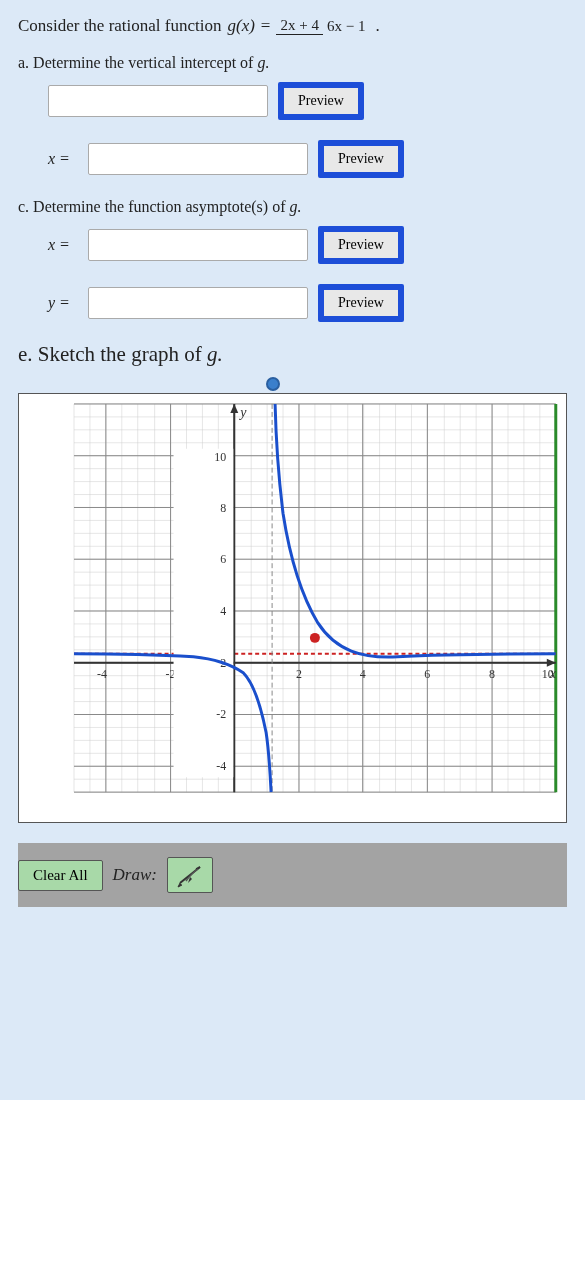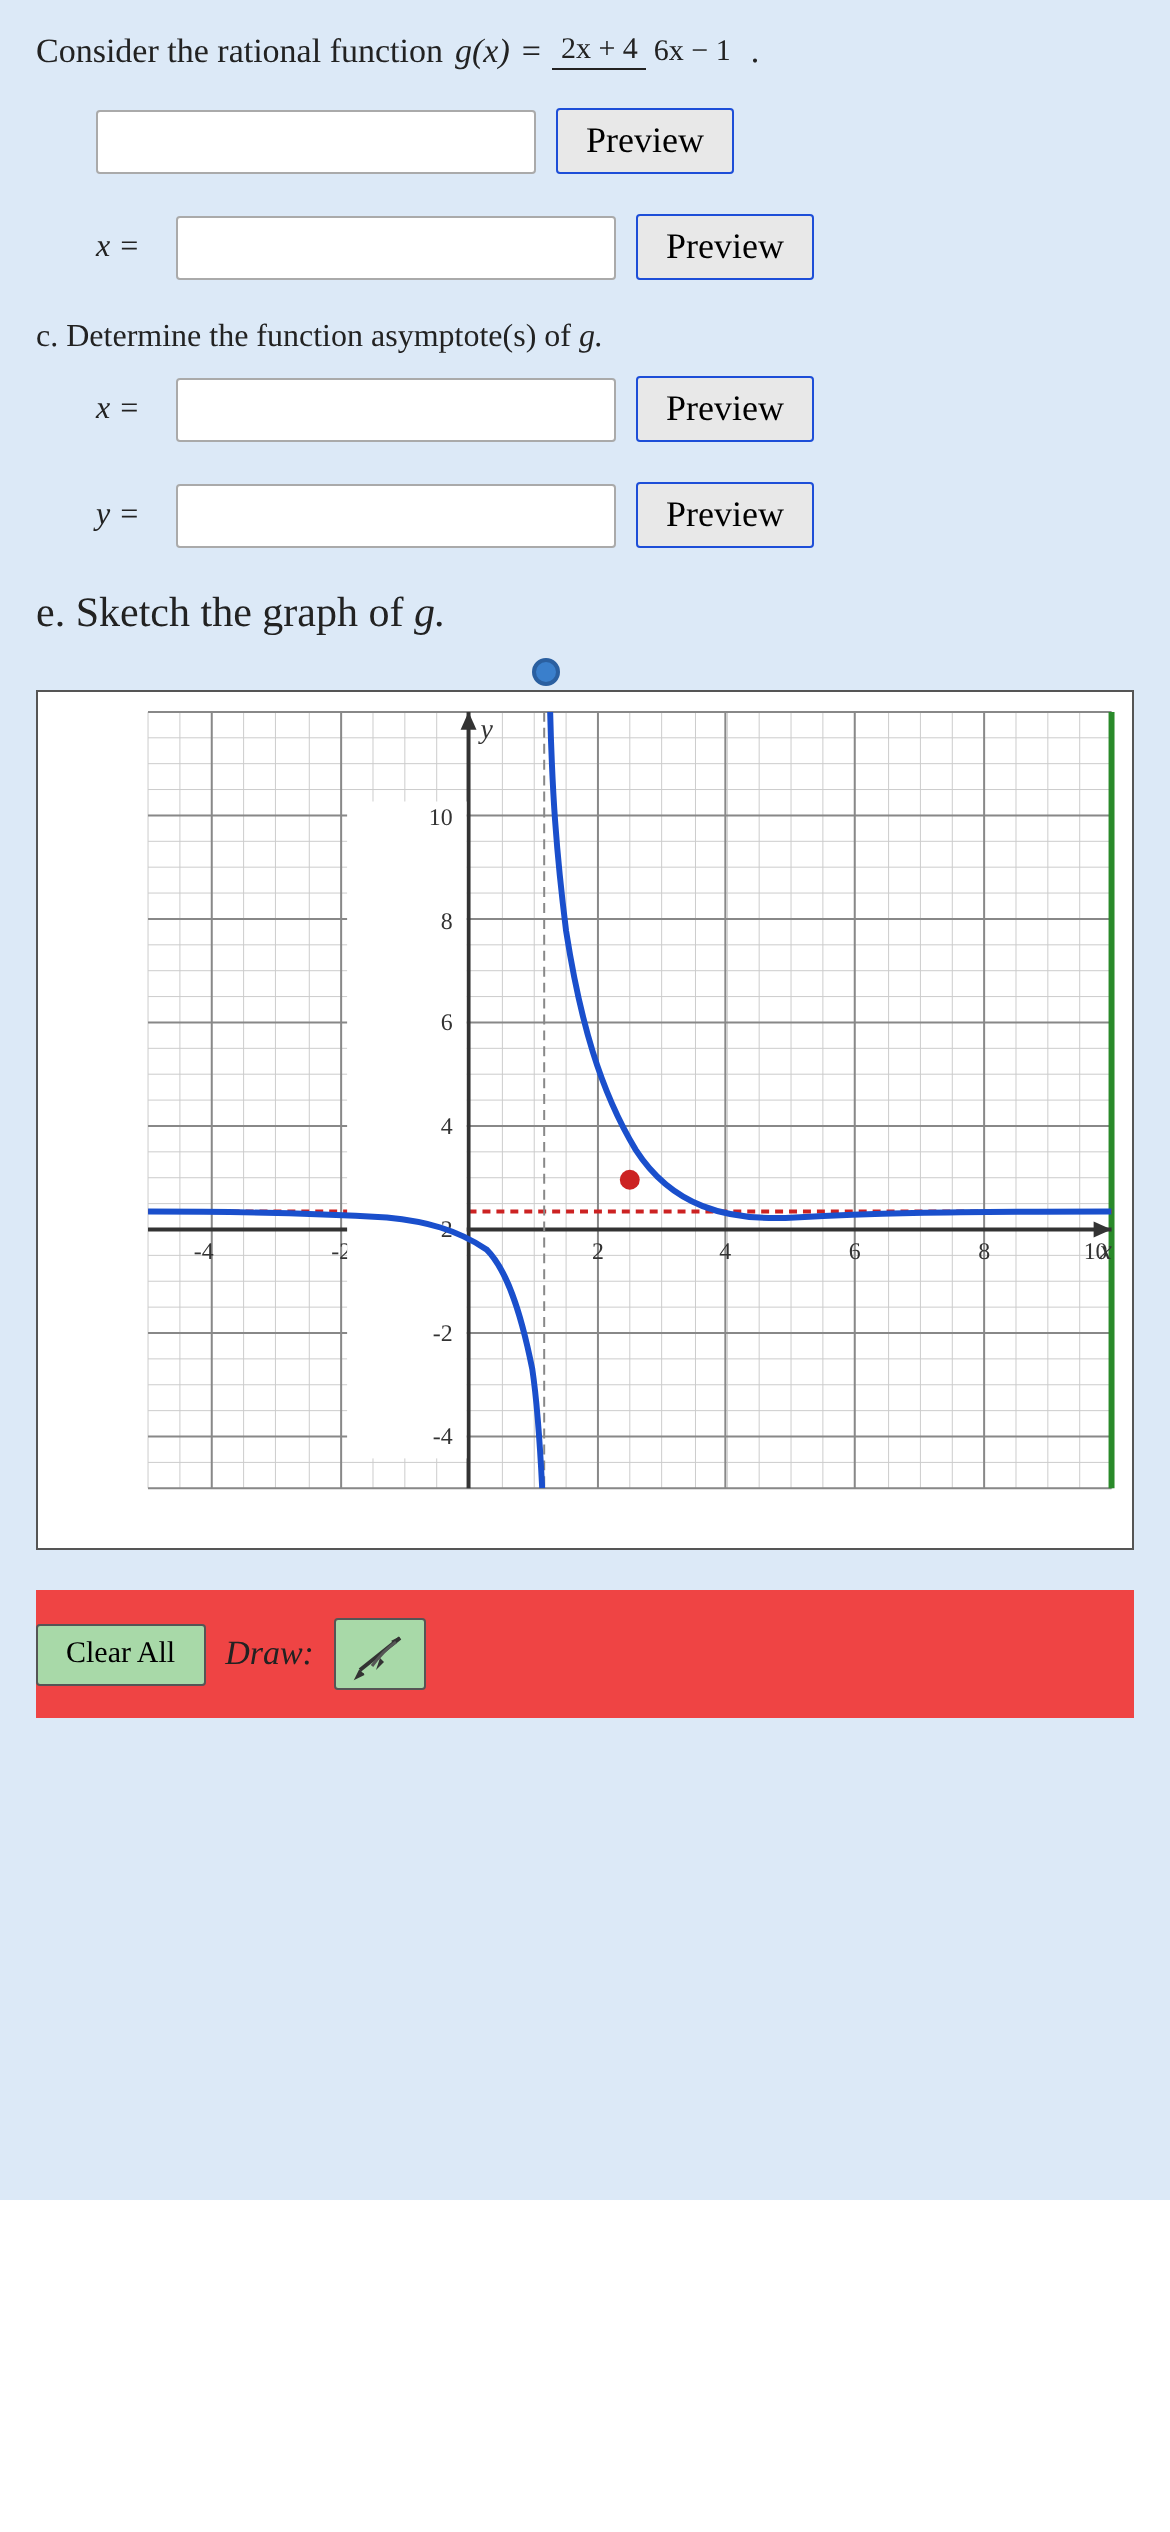--- a/index.html
+++ b/index.html
@@ -75,24 +75,24 @@
       border: 1px solid #aaa;
       background: #fff;
       height: 32px;
       width: 220px;
       padding: 4px 8px;
       font-size: 15px;
       border-radius: 2px;
     }
 
     .preview-btn {
-      border: 1px solid #1d4ed8;
+      border: 6px solid #1d4ed8;
       background: #e8e8e8;
       padding: 5px 14px;
-      font-size: 18px;
+      font-size: 14px;
       cursor: pointer;
       border-radius: 2px;
       font-family: Georgia, serif;
     }
 
     .part-e-label {
       font-size: 21px;
       margin-bottom: 8px;
     }
 
@@ -112,21 +112,21 @@
       width: 100%;
       height: 100%;
     }
 
     
     .bottom-controls {
       display: flex;
       align-items: center;
       gap: 10px;
       padding: 14px 0 14px 0;
-      background: #ef4444;
+      background: #a3a3a3;
     }
 
     .clear-all-btn {
       border: 1px solid #555;
       background: #a8d9a8;
       padding: 6px 14px;
       font-size: 15px;
       cursor: pointer;
       font-family: Georgia, serif;
       border-radius: 2px;
@@ -174,20 +174,25 @@
     <span style="font-style:italic;">g(x)</span>
     <span>=</span>
     <span class="fraction">
       <span class="numerator">2x + 4</span>
       <span class="denominator">6x − 1</span>
     </span>
     <span>.</span>
   </div>
 
   <div class="part">
+    <div class="part-label">
+      <span class="letter">a.</span>
+      <span>Determine the vertical intercept of</span>
+      <span style="font-style:italic;">g.</span>
+    </div>
     <div class="input-row">
       <input class="answer-input" type="text" style="">
       <button class="preview-btn">Preview</button>
     </div>
   </div>
 
   <div class="part">
     <div class="input-row">
       <span class="var-label"><i>x</i> =</span>
       <input class="answer-input" type="text" style="">

